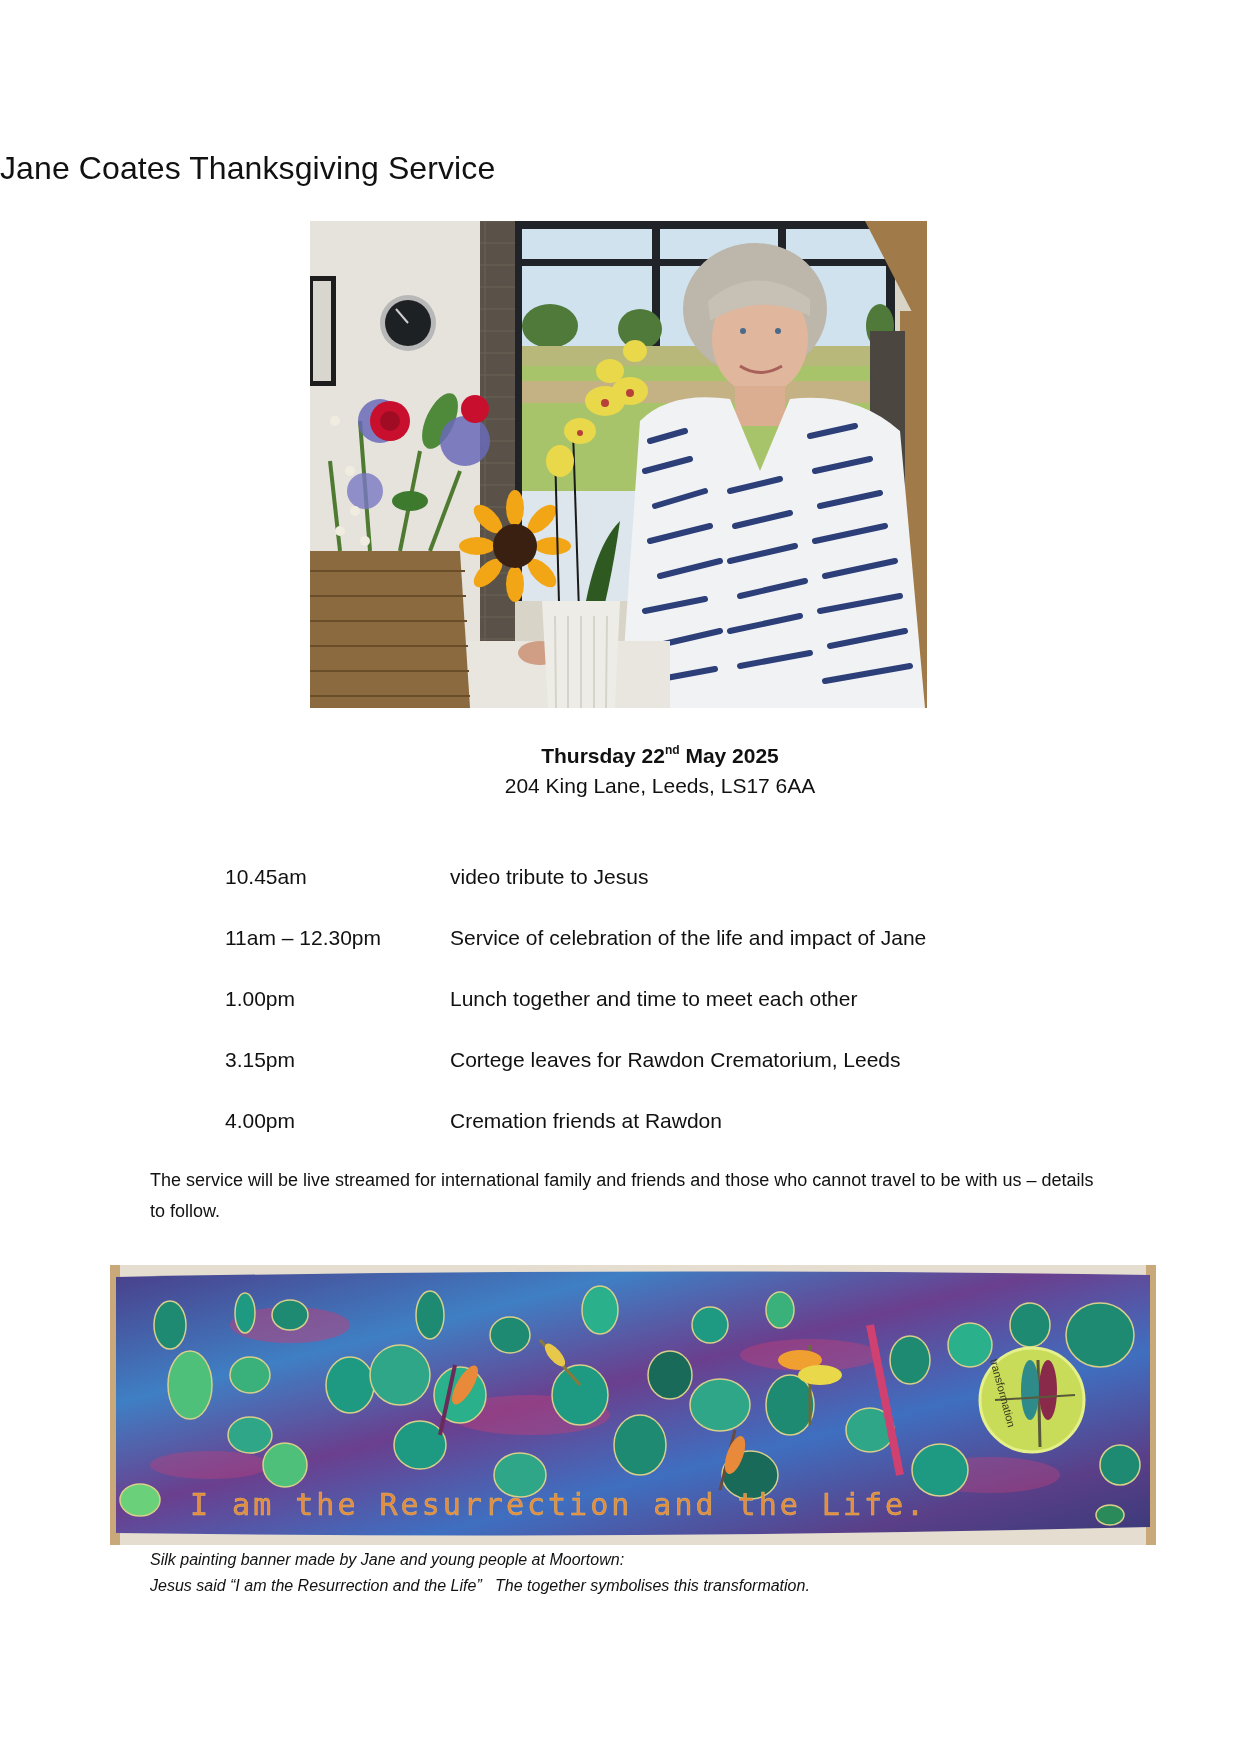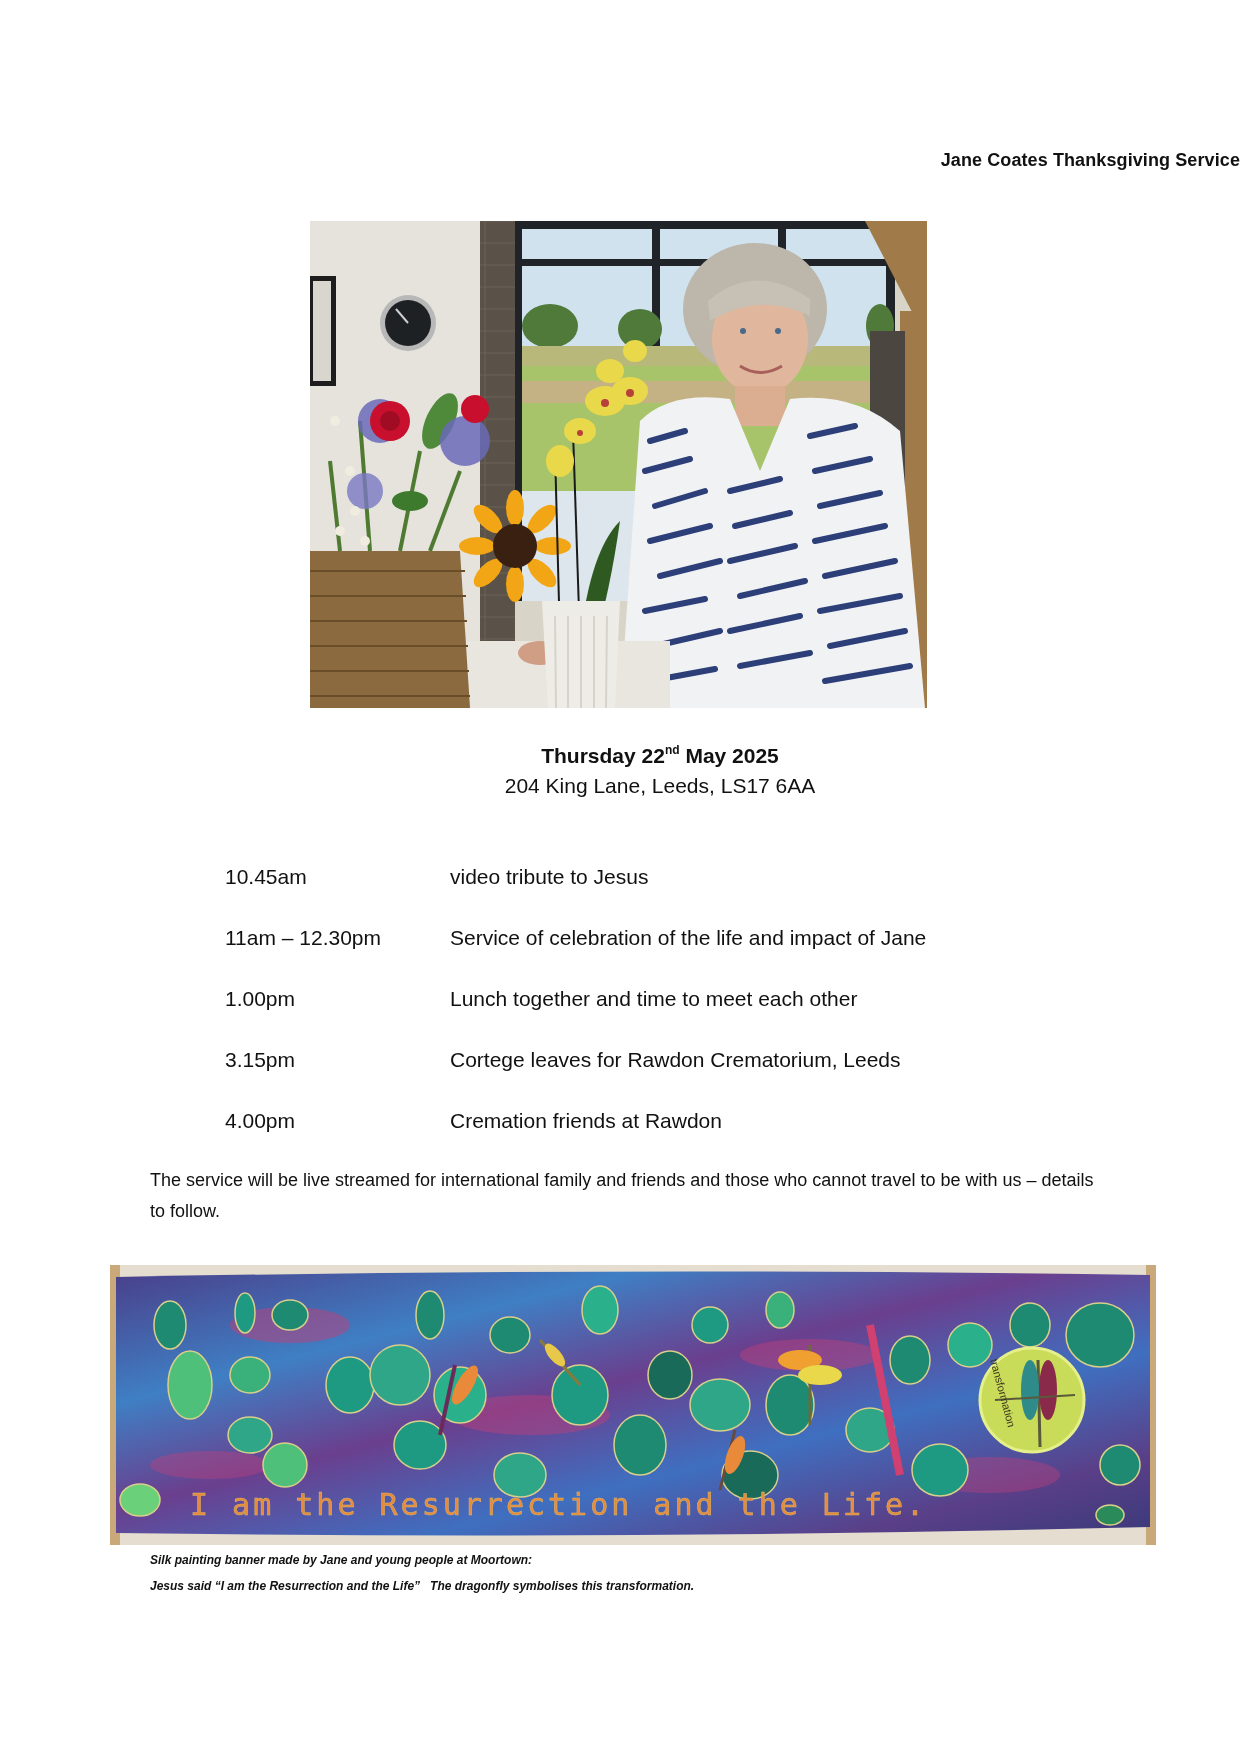--- a/index.html
+++ b/index.html
@@ -13,23 +13,23 @@
       position: relative;
       overflow: hidden;
       font-family: "Liberation Sans", "DejaVu Sans", sans-serif;
       color: #111111;
     }
     .page-title {
       position: absolute;
       left: 0;
       width: 1240px;
       top: 150px;
-      text-align: right;
-      font-size: 18px;
-      font-weight: bold;
+      text-align: left;
+      font-size: 32px;
+      font-weight: normal;
       letter-spacing: 0.1px;
     }
     
     .photo {
       position: absolute;
       left: 310px;
       top: 221px;
       width: 617px;
       height: 487px;
       overflow: hidden;
@@ -88,24 +88,23 @@
       overflow: hidden;
       background: #e4ddd0;
     }
     .banner svg { display: block; }
 
     .caption {
       position: absolute;
       left: 150px;
       top: 1547px;
       width: 1000px;
-      font-size: 12px;
+      font-size: 16px;
       line-height: 26px;
       font-style: italic;
-      font-weight: bold;
     }
   </style>
 </head>
 <body>
 
 <div class="page-title">Jane Coates Thanksgiving Service</div>
 
 <div class="photo" title="Portrait of Jane with flowers, sunflower and yellow orchid by a window">
   <svg width="617" height="487" viewBox="0 0 617 487">
 
@@ -375,14 +374,14 @@
     <ellipse cx="938" cy="125" rx="9" ry="30" fill="#8a2a4a"></ellipse>
     <line x1="885" y1="135" x2="965" y2="130" stroke="#5a5a3a" stroke-width="2"></line>
     <text x="880" y="95" font-size="11" fill="#3a3a1a" font-family="Liberation Sans, sans-serif" transform="rotate(75 880 95)">transformation</text>
 
     <text x="80" y="250" font-size="30" fill="#e88a3a" font-family="DejaVu Sans Mono, monospace" letter-spacing="3" stroke="#d6b66a" stroke-width="0.5">I am the Resurrection and the Life.</text>
   </svg>
 </div>
 
 <div class="caption">
   <div>Silk painting banner made by Jane and young people at Moortown:</div>
-  <div style="white-space: pre;">Jesus said “I am the Resurrection and the Life”   The dragonfly symbolises this transformation.</div>
+  <div style="white-space: pre;">Jesus said “I am the Resurrection and the Life”   The together symbolises this transformation.</div>
 </div>
 
 </body></html>

